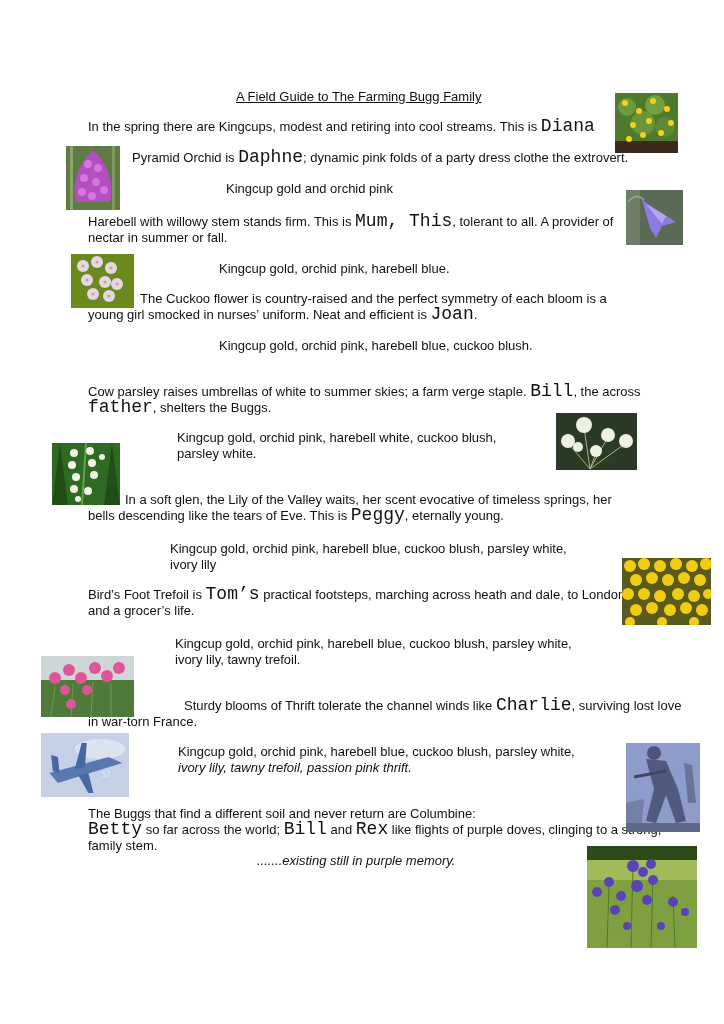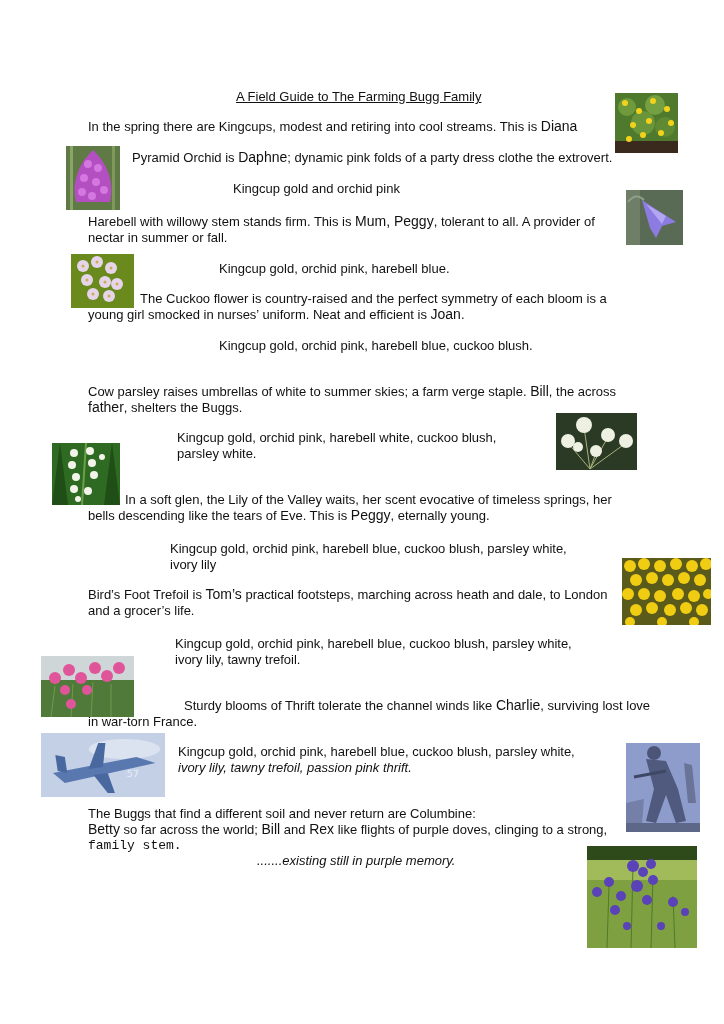--- a/index.html
+++ b/index.html
@@ -1,40 +1,40 @@
 <!DOCTYPE html>
 <html><head>
 <meta charset="utf-8">
 <style>
   html, body { margin: 0; padding: 0; background: #ffffff; }
   body { width: 724px; height: 1024px; position: relative; overflow: hidden;
          font-family: "Liberation Sans", sans-serif; font-size: 13px; color: #111111; }
   .t { position: absolute; white-space: nowrap; line-height: 17px; }
-  .name { font-family: Liberation Sans, sans-serif; font-size: 14px; }
+  .name { font-family: Liberation Mono, monospace; font-size: 18px; }
   .title { text-decoration: underline; }
   .img { position: absolute; overflow: hidden; }
   .img svg { width: 100%; height: 100%; display: block; }
 </style>
 </head>
 <body>
 
 <div class="t title" style="left:236px; top:88px;">A Field Guide to The Farming Bugg Family</div>
 
 <div class="t" style="left:88px; top:118px;">
   <span>In the spring there are Kingcups, modest and retiring into cool streams. This is </span><span class="name">Diana</span>
 </div>
 
 <div class="t" style="left:132px; top:149px;">
   <span>Pyramid Orchid is </span><span class="name">Daphne</span><span>; dynamic pink folds of a party dress clothe the extrovert.</span>
 </div>
 
-<div class="t" style="left:233px; top:180px;">Kingcup gold and orchid pink</div>
+<div class="t" style="left:226px; top:180px;">Kingcup gold and orchid pink</div>
 
 <div class="t" style="left:88px; top:213px;">
-  <span>Harebell with willowy stem stands firm. This is </span><span class="name">Mum, Peggy</span><span>, tolerant to all. A provider of</span>
+  <span>Harebell with willowy stem stands firm. This is </span><span class="name">Mum, This</span><span>, tolerant to all. A provider of</span>
 </div>
 <div class="t" style="left:88px; top:229px;">nectar in summer or fall.</div>
 
 <div class="t" style="left:219px; top:260px;">Kingcup gold, orchid pink, harebell blue.</div>
 
 <div class="t" style="left:140px; top:290px;">The Cuckoo flower is country-raised and the perfect symmetry of each bloom is a</div>
 <div class="t" style="left:88px; top:306px;">
   <span>young girl smocked in nurses’ uniform. Neat and efficient is </span><span class="name">Joan</span><span>.</span>
 </div>
 
@@ -71,21 +71,21 @@
 </div>
 <div class="t" style="left:88px; top:713px;">in war-torn France.</div>
 
 <div class="t" style="left:178px; top:743px;">Kingcup gold, orchid pink, harebell blue, cuckoo blush, parsley white,</div>
 <div class="t" style="left:178px; top:759px;font-style:italic;">ivory lily, tawny trefoil, passion pink thrift.</div>
 
 <div class="t" style="left:88px; top:805px;">The Buggs that find a different soil and never return are Columbine:</div>
 <div class="t" style="left:88px; top:821px;">
   <span class="name">Betty</span><span> so far across the world; </span><span class="name">Bill</span><span> and </span><span class="name">Rex</span><span> like flights of purple doves, clinging to a strong,</span>
 </div>
-<div class="t" style="left:88px; top:837px;font-family:Liberation Mono, monospace;">family stem.</div>
+<div class="t" style="left:88px; top:837px;">family stem.</div>
 
 <div class="t" style="left:257px; top:852px;font-style:italic;">.......existing still in purple memory.</div>
 
 <div class="img" style="left:615px; top:93px; width:63px; height:60px;" title="Kingcup flowers">
   <svg viewBox="0 0 63 60" preserveAspectRatio="none">
     <rect width="63" height="60" fill="#4f7a2e"></rect>
     <rect y="48" width="63" height="12" fill="#3a2a1e"></rect>
     <circle cx="12" cy="14" r="9" fill="#6e9a3c"></circle>
       <circle cx="40" cy="12" r="10" fill="#74a042"></circle>
       <circle cx="28" cy="30" r="12" fill="#6a953a"></circle>
@@ -251,21 +251,21 @@
         <circle cx="54" cy="12" r="6"></circle>
         <circle cx="66" cy="20" r="6"></circle>
         <circle cx="78" cy="12" r="6"></circle>
         <circle cx="46" cy="34" r="5"></circle>
         <circle cx="24" cy="34" r="5"></circle>
         <circle cx="30" cy="48" r="5"></circle>
       </g>
   </svg>
 </div>
 
-<div class="img" style="left:41px; top:733px; width:124px; height:64px;" title="Wartime plane">
+<div class="img" style="left:41px; top:733px; width:88px; height:64px;" title="Wartime plane">
   <svg viewBox="0 0 104 64" preserveAspectRatio="none">
     <rect width="104" height="64" fill="#c3d0e6"></rect>
     <ellipse cx="70" cy="16" rx="30" ry="10" fill="#dbe3f0"></ellipse>
     <path d="M10 40 L80 24 L96 30 L20 50 Z" fill="#5a78b0"></path>
     <path d="M40 36 L48 10 L54 10 L52 34 Z" fill="#4a68a0"></path>
     <path d="M44 42 L56 60 L62 60 L56 40 Z" fill="#4a68a0"></path>
     <path d="M14 38 L12 22 L20 24 L22 40 Z" fill="#4a68a0"></path>
     <text x="72" y="44" font-size="8" fill="#e8eef8" font-family="DejaVu Sans, sans-serif">57</text>
   </svg>
 </div>

